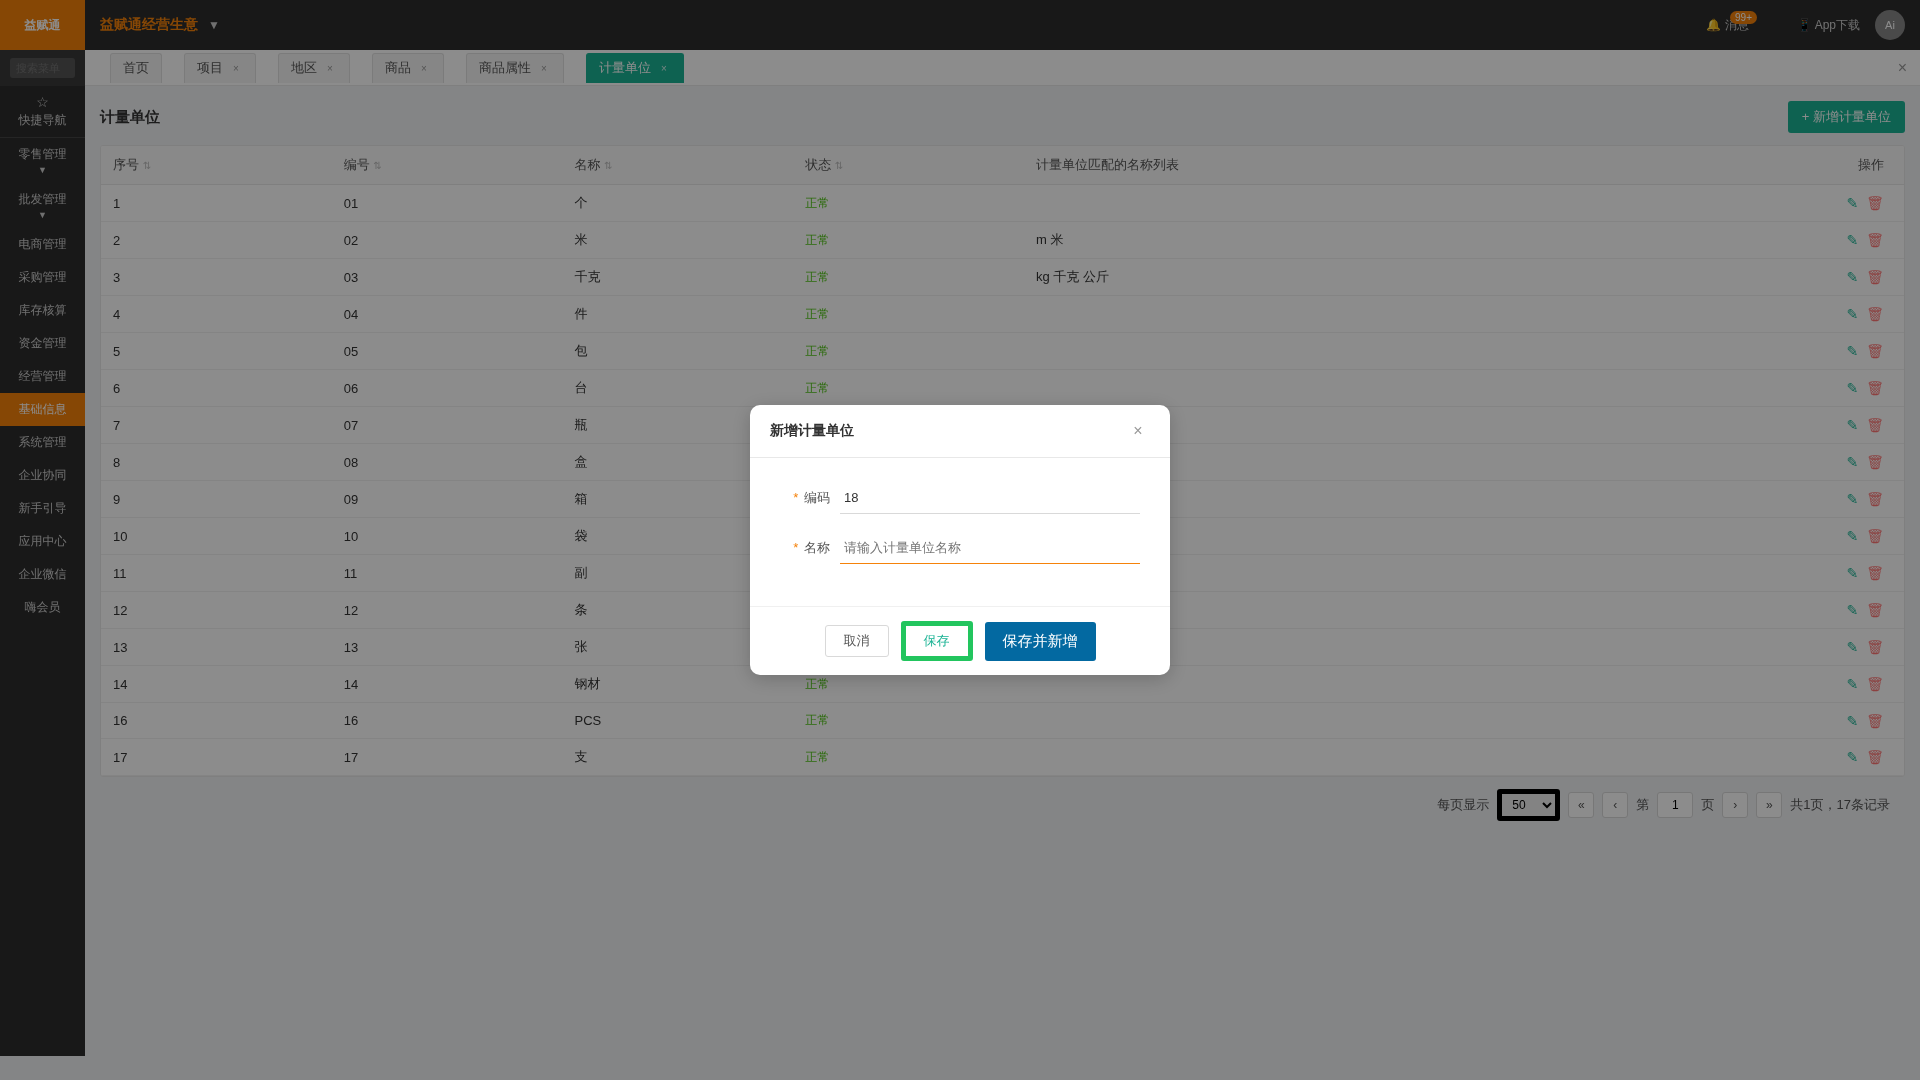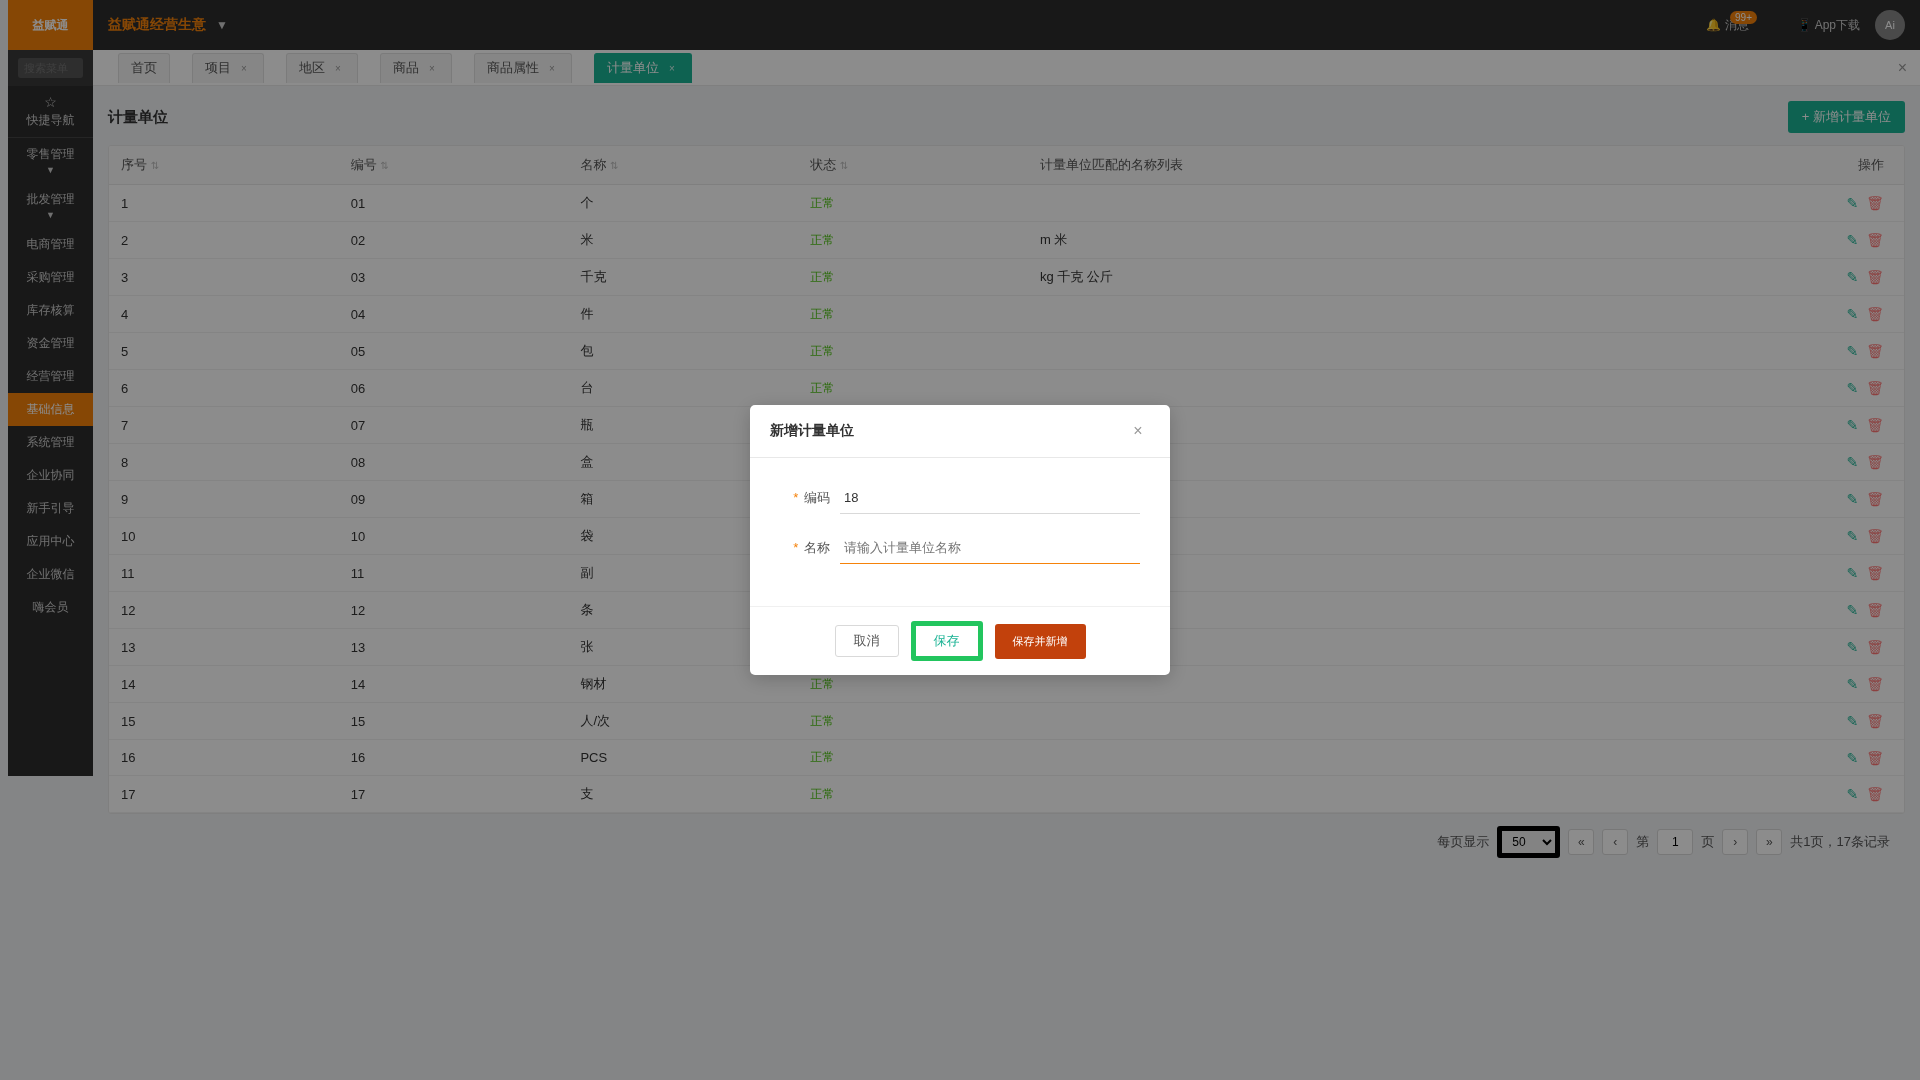--- a/index.html
+++ b/index.html
@@ -2,25 +2,24 @@
 <html><head>
   <meta charset="utf-8">
   <style>
     * { margin: 0; padding: 0; box-sizing: border-box; }
     body { font-family: "Microsoft YaHei", Arial, sans-serif; font-size: 13px; background: #f0f2f5; width: 1920px; height: 1080px; overflow: hidden; display: flex; }
 
     
     .sidebar {
       width: 85px;
       background: #2d2d2d;
-      height: 776px;
+      height: 1056px;
       display: flex;
       flex-direction: column;
       flex-shrink: 0;
-      margin-left: 8px;
     }
     .sidebar-logo {
       height: 50px;
       background: #f5820a;
       display: flex;
       align-items: center;
       justify-content: center;
       color: white;
       font-size: 16px;
       font-weight: bold;
@@ -246,21 +245,21 @@
       top: 0; left: 0;
       width: 100%; height: 100%;
       background: rgba(0,0,0,0.45);
       display: flex;
       align-items: center;
       justify-content: center;
       z-index: 1000;
     }
     .modal {
       background: white;
-      border-radius: 5px;
+      border-radius: 10px;
       width: 420px;
       box-shadow: 0 4px 20px rgba(0,0,0,0.2);
     }
     .modal-header {
       padding: 14px 20px;
       border-bottom: 1px solid #e8e8e8;
       display: flex;
       align-items: center;
       justify-content: space-between;
     }
@@ -326,26 +325,26 @@
       border: 5px solid #22c55e;
       background: white;
       color: #1ab394;
       padding: 6px 18px;
       border-radius: 3px;
       cursor: pointer;
       font-size: 13px;
     }
     .btn-save-new {
       border: none;
-      background: #c2410c;
+      background: #0369a1;
       color: white;
       padding: 10px 18px;
       border-radius: 3px;
       cursor: pointer;
-      font-size: 11px;
+      font-size: 15px;
     }
   </style>
 </head>
 <body>
 
 <div class="sidebar">
   <div class="sidebar-logo">
     <span class="sidebar-logo-text">益赋通</span>
   </div>
   <div class="sidebar-search">
@@ -646,33 +645,20 @@
     <td><span class="status-normal">正常</span></td>
     <td></td>
     <td style="text-align:right; padding-right:20px;">
       <div class="action-btns" style="justify-content:flex-end;">
         <span class="action-edit" title="编辑">✎</span>
         <span class="action-delete" title="删除">🗑</span>
       </div>
     </td>
   </tr>
             <tr>
-    <td>15</td>
-    <td>15</td>
-    <td>人/次</td>
-    <td><span class="status-normal">正常</span></td>
-    <td></td>
-    <td style="text-align:right; padding-right:20px;">
-      <div class="action-btns" style="justify-content:flex-end;">
-        <span class="action-edit" title="编辑">✎</span>
-        <span class="action-delete" title="删除">🗑</span>
-      </div>
-    </td>
-  </tr>
-            <tr>
     <td>16</td>
     <td>16</td>
     <td>PCS</td>
     <td><span class="status-normal">正常</span></td>
     <td></td>
     <td style="text-align:right; padding-right:20px;">
       <div class="action-btns" style="justify-content:flex-end;">
         <span class="action-edit" title="编辑">✎</span>
         <span class="action-delete" title="删除">🗑</span>
       </div>

